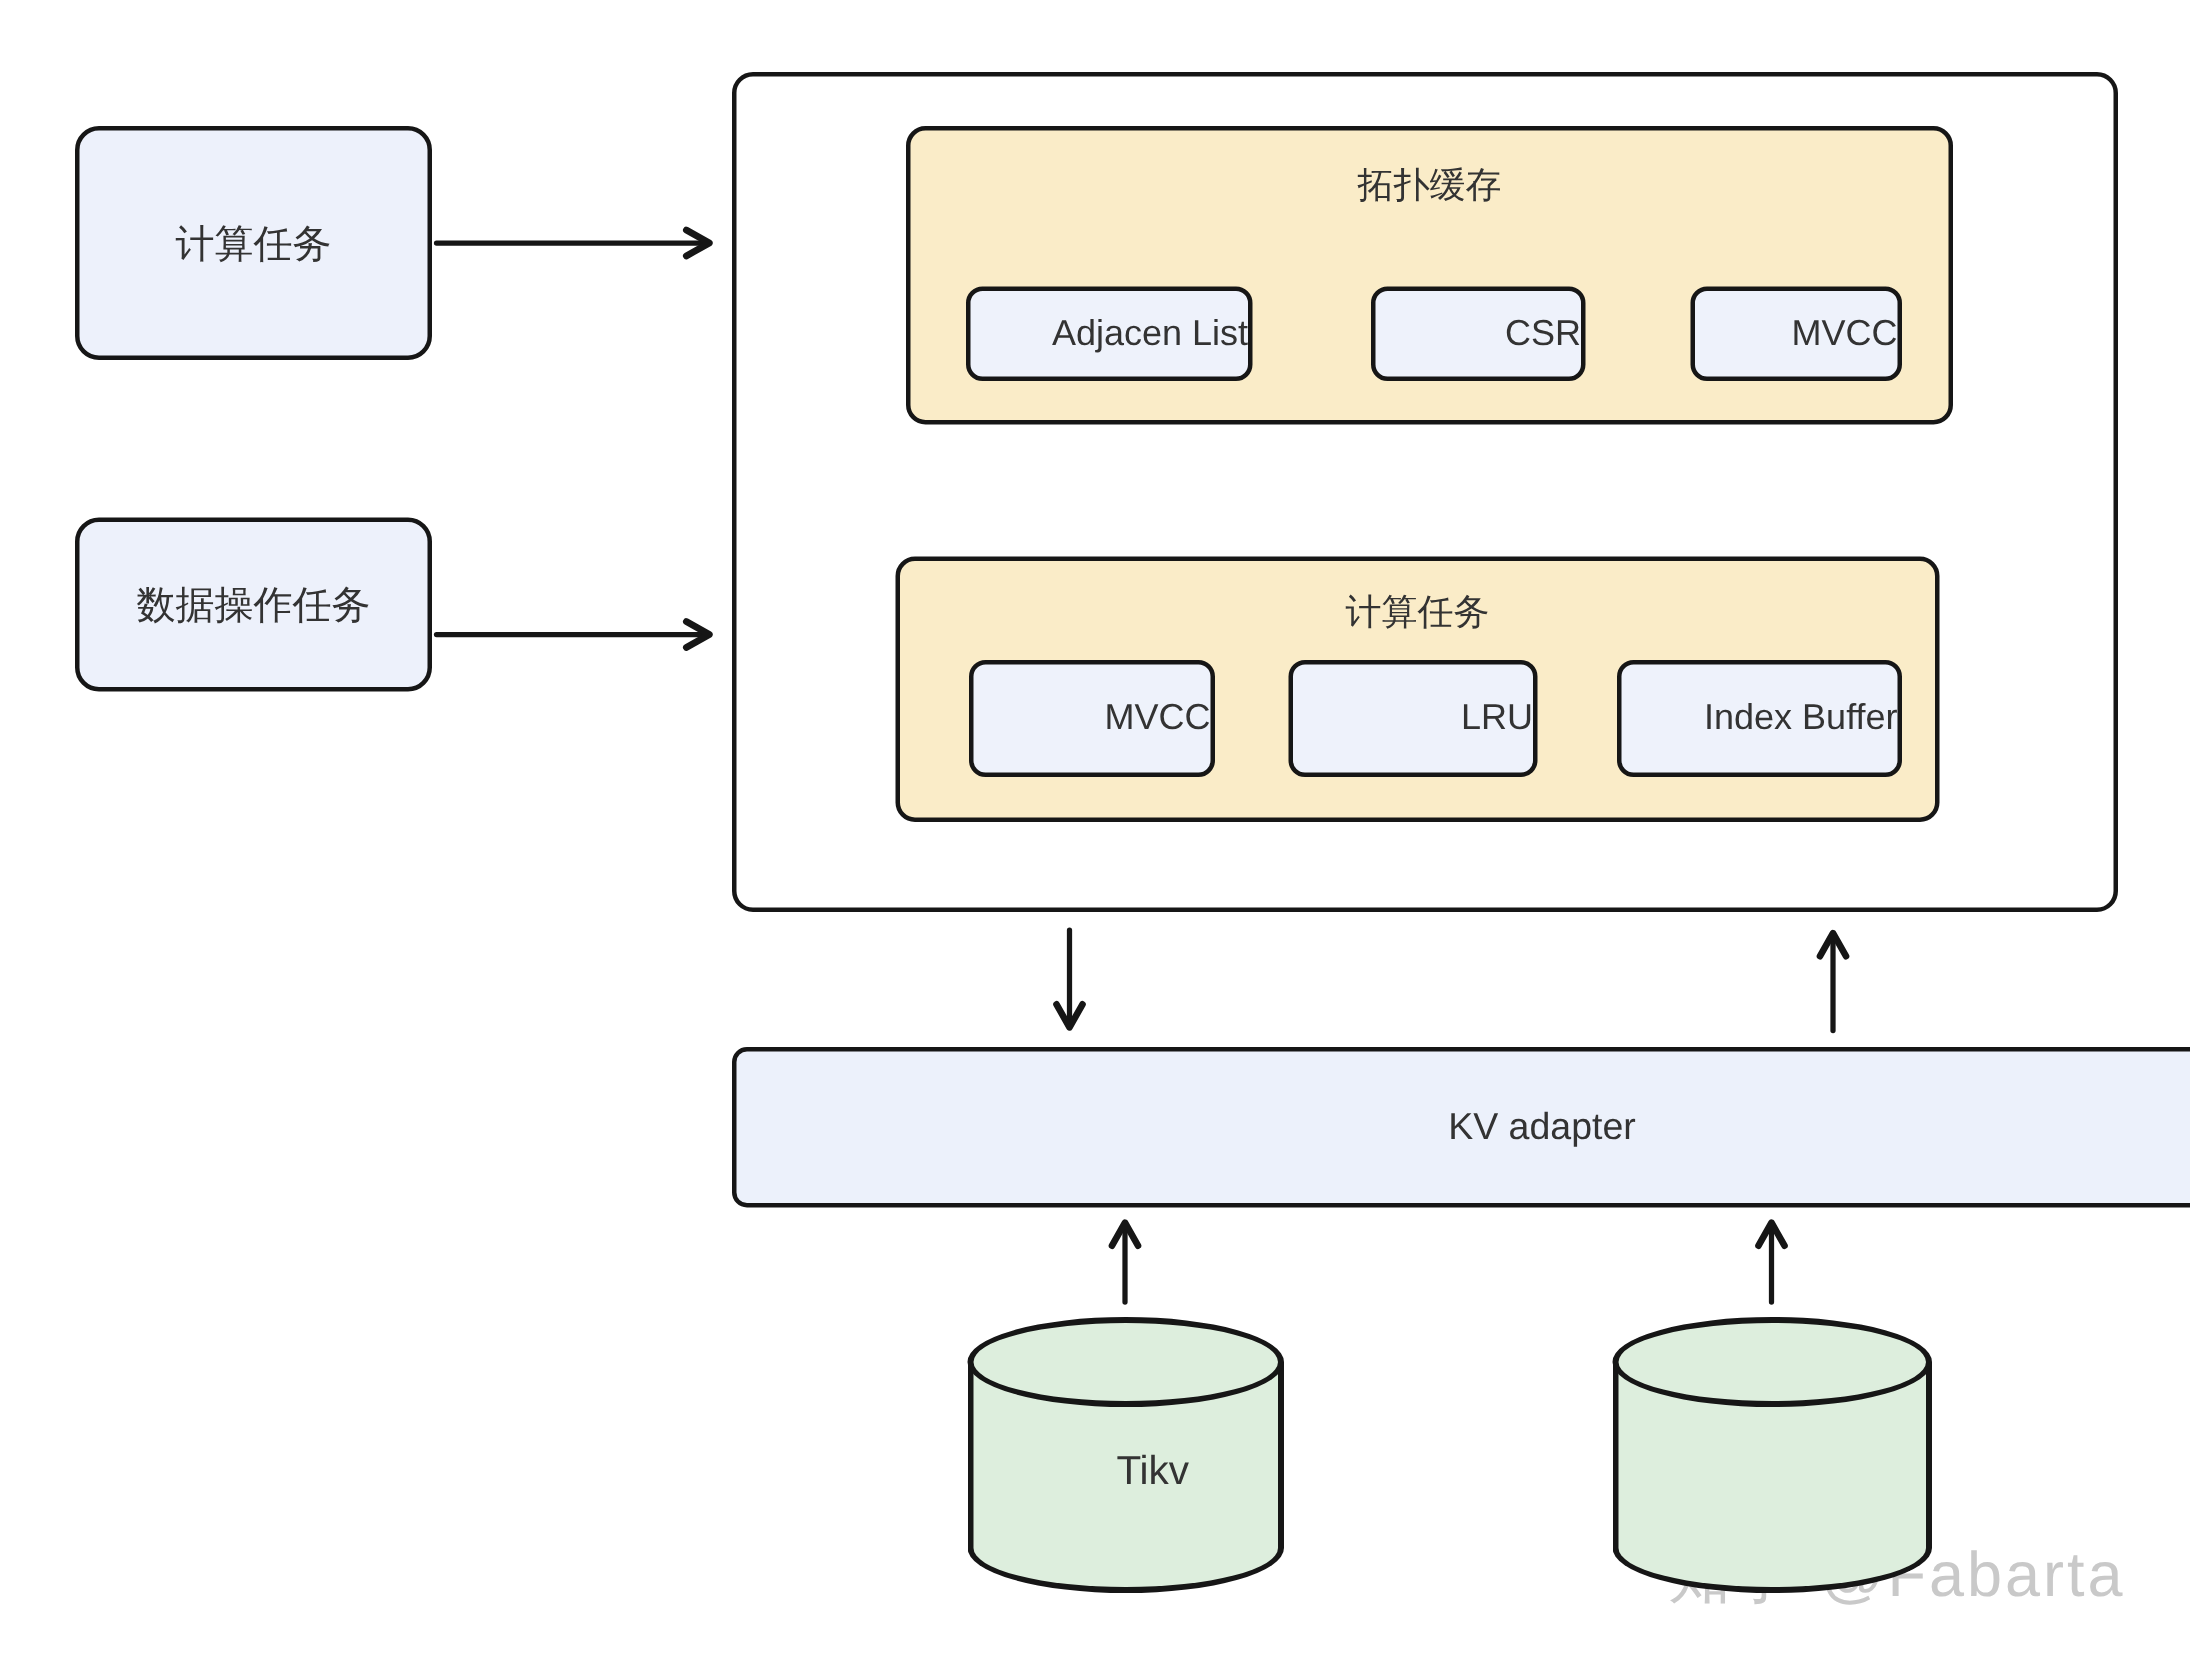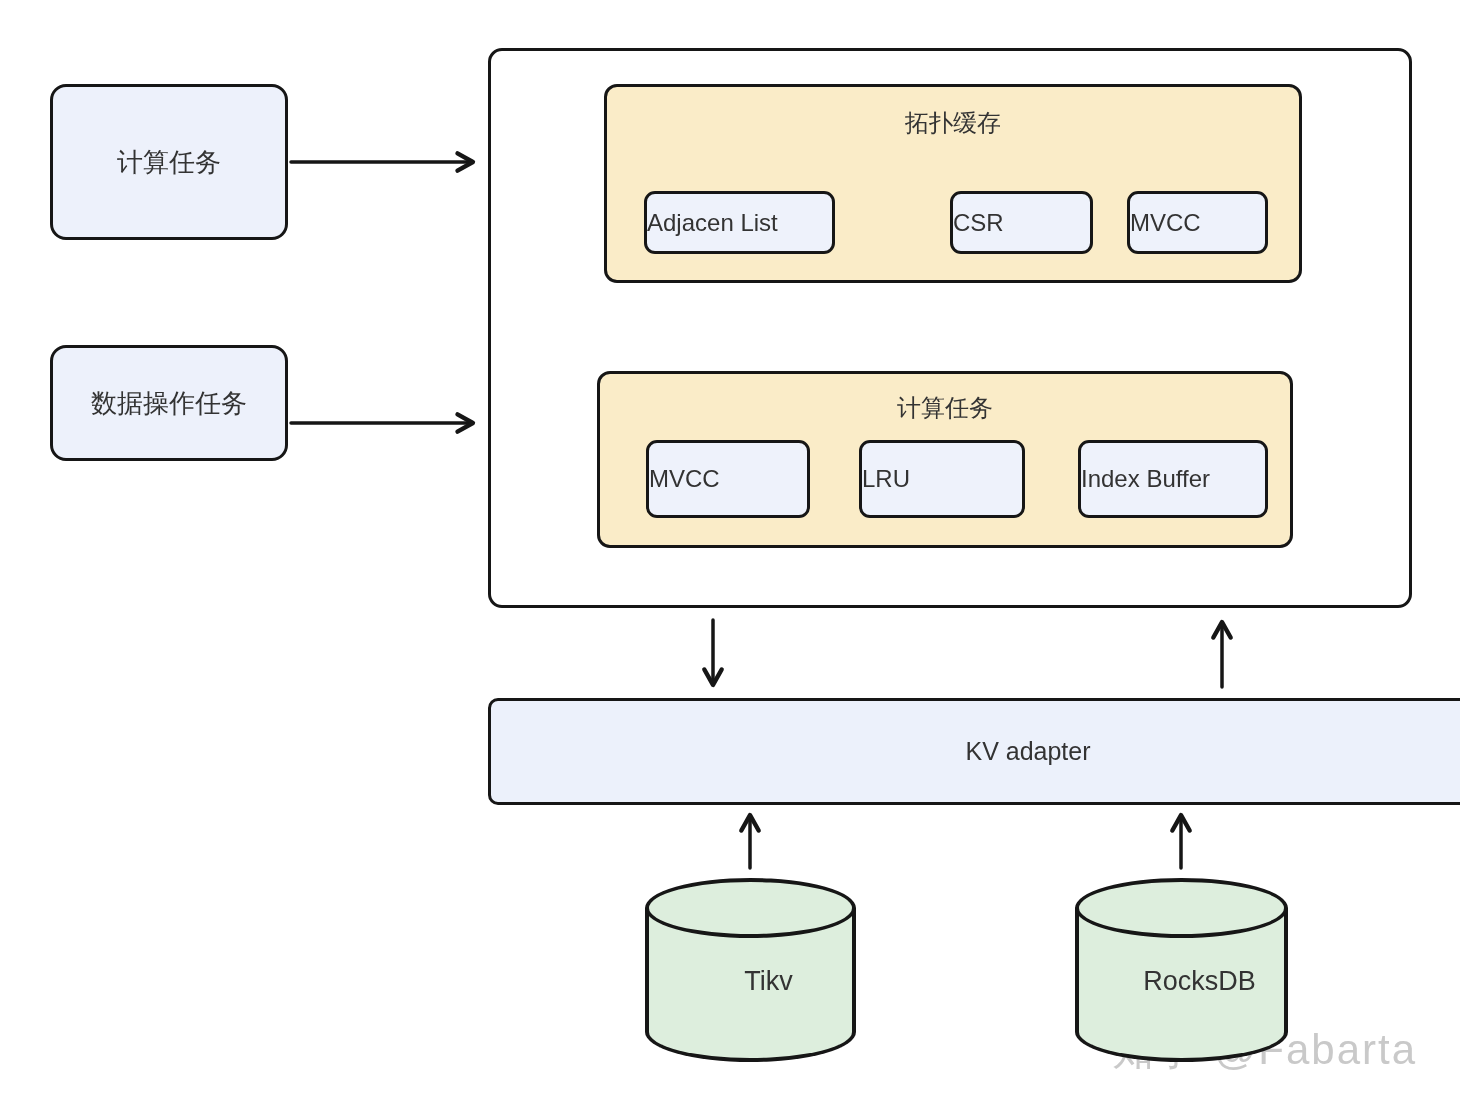--- a/index.html
+++ b/index.html
@@ -18,21 +18,21 @@
   .canvas{position:relative;width:1460px;height:1108px;background:#ffffff;overflow:hidden;}
 
   .node{position:absolute;border:3.5px solid var(--stroke);display:flex;align-items:center;justify-content:center;}
 
   .task-box{background:var(--task-fill);border-radius:16px;font-size:26px;}
   .outer-box{position:absolute;left:488px;top:48px;width:924px;height:560px;border:3px solid var(--stroke);border-radius:14px;background:#ffffff;}
 
   .cache-box{position:absolute;background:var(--cache-fill);border:3px solid var(--stroke);border-radius:13px;}
   .cache-title{position:absolute;left:0;right:0;text-align:center;font-size:24px;color:var(--text);}
 
-  .chip{position:absolute;background:var(--chip-fill);border:3.5px solid var(--stroke);border-radius:11px;display:flex;align-items:center;justify-content:flex-start;font-size:24px;color:var(--text);}
+  .chip{position:absolute;background:var(--chip-fill);border:3.5px solid var(--stroke);border-radius:11px;display:flex;align-items:center;justify-content:flex-end;font-size:24px;color:var(--text);}
 
   .kv-box{background:var(--kv-fill);border-radius:10px;border-width:3px;font-size:25px;}
 
   .cylinder{position:absolute;}
   .cyl-top{position:absolute;left:0;right:0;top:0;height:60px;background:var(--storage-fill);border:4px solid var(--stroke);border-radius:50%;z-index:2;}
   .cyl-body{position:absolute;left:0;right:0;top:30px;bottom:0;background:var(--storage-fill);border:4px solid var(--stroke);border-top:none;border-radius:0 0 50% 50% / 0 0 30px 30px;z-index:1;}
   .cyl-label{position:absolute;left:0;right:0;top:56%;transform:translateY(-50%);text-align:center;font-size:27px;color:var(--text);z-index:3;padding-left:36px;}
 
   .overlay{position:absolute;inset:0;width:100%;height:100%;pointer-events:none;}
 
@@ -69,21 +69,21 @@
     <span>数据操作任务</span>
   </div>
 
   <div class="outer-box"></div>
 
   <div class="cache-box" style="left:604px;top:84px;width:698px;height:199px;">
     <div class="cache-title" style="top:20px;font-family:Liberation Serif, serif;">拓扑缓存</div>
     <div class="chip" style="left:37px;top:104px;width:191px;height:63px;">
       <span>Adjacen List</span>
     </div>
-    <div class="chip" style="left:307px;top:104px;width:143px;height:63px;margin-left:36px;">
+    <div class="chip" style="left:307px;top:104px;width:143px;height:63px;">
       <span>CSR</span>
     </div>
     <div class="chip" style="left:520px;top:104px;width:141px;height:63px;">
       <span>MVCC</span>
     </div>
   </div>
 
   <div class="cache-box" style="left:597px;top:371px;width:696px;height:177px;">
     <div class="cache-title" style="top:18px;">计算任务</div>
     <div class="chip" style="left:46px;top:66px;width:164px;height:78px;">
@@ -103,18 +103,17 @@
 
   <div class="cylinder" style="left:645px;top:878px;width:211px;height:184px;">
     <div class="cyl-body"></div>
     <div class="cyl-top"></div>
     <div class="cyl-label">Tikv</div>
   </div>
 
   <div class="cylinder" style="left:1075px;top:878px;width:213px;height:184px;">
     <div class="cyl-body"></div>
     <div class="cyl-top"></div>
-    <div class="cyl-label">RocksDB</div>
   </div>
 
   <div class="watermark">知乎 @Fabarta</div>
 
 </div>
 
 </body></html>

